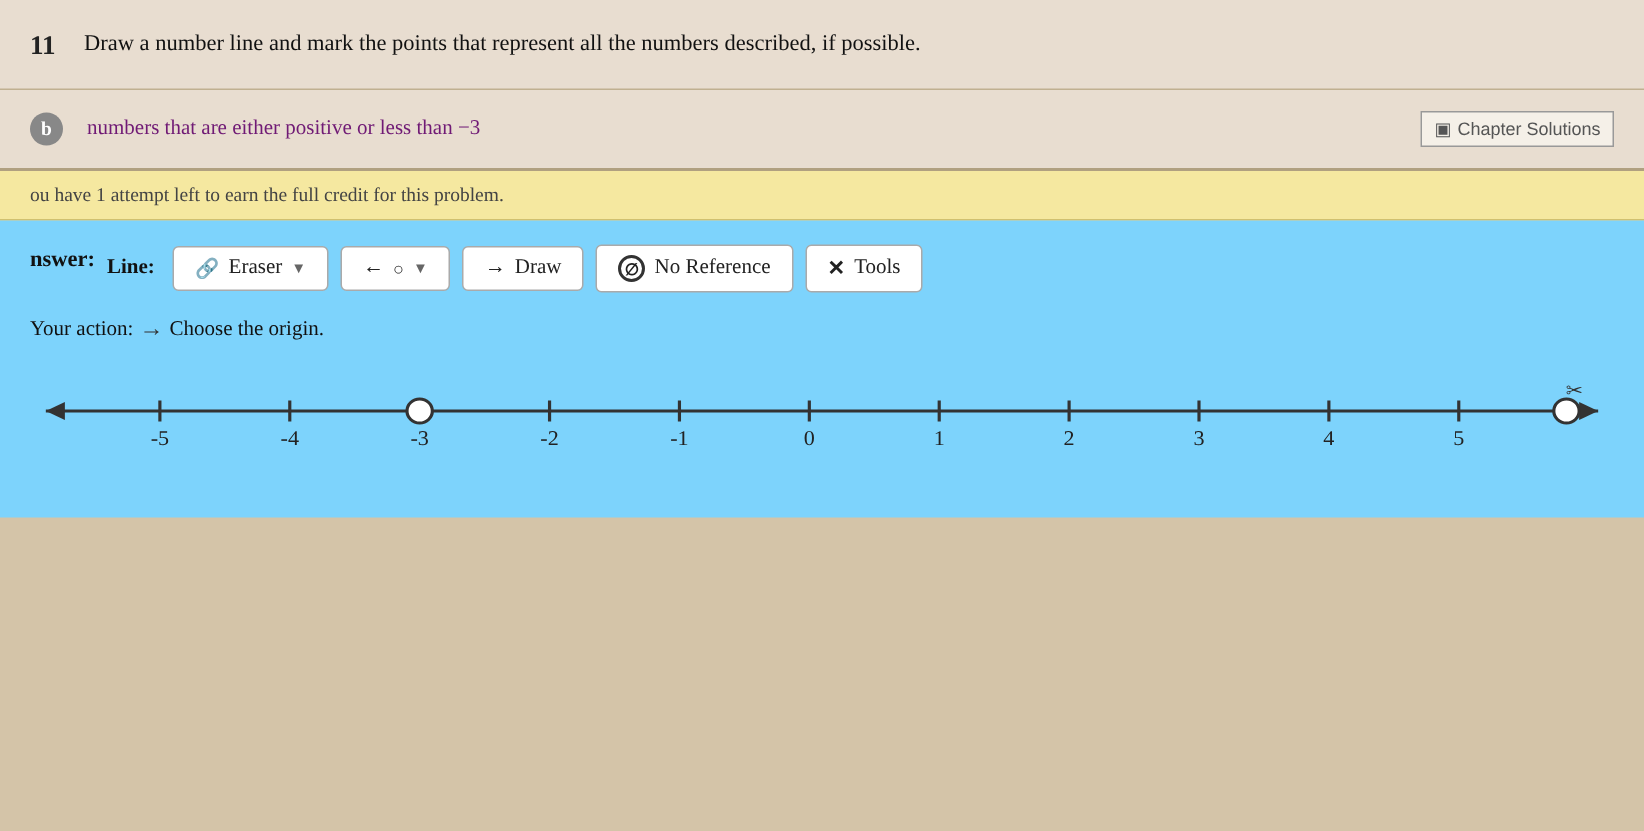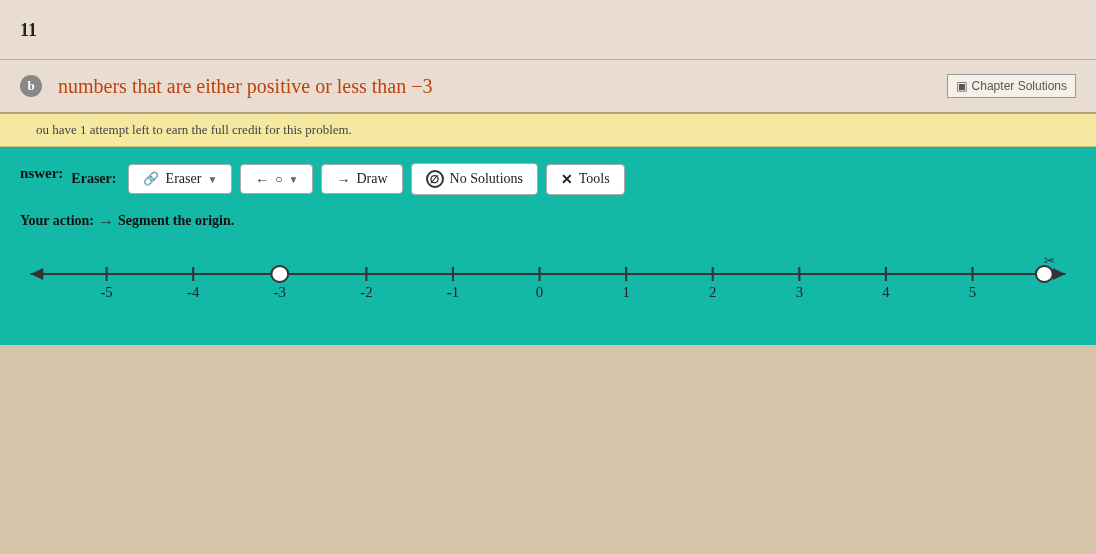--- a/index.html
+++ b/index.html
@@ -63,49 +63,49 @@
       font-size: 13px;
       width: 22px;
       height: 22px;
       display: flex;
       align-items: center;
       justify-content: center;
       font-weight: bold;
     }
 
     .part-text {
-      font-size: 20px;
-      color: #c2410c;
+      font-size: 14px;
+      color: #701a75;
       flex: 1;
     }
 
     .chapter-ref {
       font-size: 12px;
       color: #555;
       display: flex;
       align-items: center;
       gap: 4px;
       border: 1px solid #999;
       padding: 4px 8px;
       background: #f5f0e8;
       cursor: pointer;
     }
 
     
     .attempt-notice {
       background: #f5e8a0;
-      padding: 8px 36px;
+      padding: 8px 20px;
       font-size: 13px;
       color: #444;
       border-bottom: 1px solid #d0c070;
     }
 
     
     .answer-section {
-      background: #14b8a6;
+      background: #7dd3fc;
       padding: 16px 20px;
     }
 
     .answer-label {
       font-size: 15px;
       font-weight: bold;
       color: #111;
       margin-bottom: 12px;
     }
 
@@ -169,23 +169,22 @@
       color: #222;
       cursor: pointer;
       font-family: Georgia, serif;
     }
 
     .action-row {
       font-size: 14px;
       color: #111;
       margin-bottom: 20px;
       display: flex;
-      align-items: flex-end;
+      align-items: center;
       gap: 4px;
-      font-weight: bold;
     }
 
     .arrow-right {
       color: #333;
       font-size: 16px;
     }
 
     
     .number-line-container {
       position: relative;
@@ -200,73 +199,74 @@
       height: 60px;
     }
   </style>
 </head>
 <body>
 
 <div class="page-container">
 
   <div class="question-area">
     <span class="question-number">11</span>
+    <p class="question-text">Draw a number line and mark the points that represent all the numbers described, if possible.</p>
   </div>
 
   <div class="part-b-area">
     <span class="part-label">b</span>
     <span class="part-text">numbers that are either positive or less than −3</span>
     <button class="chapter-ref">
       <span>▣</span>
       <span>Chapter Solutions</span>
     </button>
   </div>
 
   <div class="attempt-notice">
     <span>ou have 1 attempt left to earn the full credit for this problem.</span>
   </div>
 
   <div class="answer-section">
 
     <div class="tools-row">
       <span class="answer-label">nswer:</span>
-      <span class="tools-label">Eraser:</span>
+      <span class="tools-label">Line:</span>
 
       <button class="tool-btn">
         <span style="font-size:13px;">🔗</span>
         <span>Eraser</span>
         <span class="dropdown-arrow">▼</span>
       </button>
 
       <button class="tool-btn">
         <span style="font-size:14px;">←</span>
         <span style="font-size:12px;">○</span>
         <span class="dropdown-arrow">▼</span>
       </button>
 
       <button class="tool-btn">
         <span style="font-size:14px;">→</span>
         <span>Draw</span>
       </button>
 
       <button class="tool-btn-no-solutions">
         <span style="font-size:14px; font-weight:bold; border:2px solid #333; border-radius:50%; width:18px; height:18px; display:inline-flex; align-items:center; justify-content:center; font-size:11px;">∅</span>
-        <span>No Solutions</span>
+        <span>No Reference</span>
       </button>
 
       <button class="tool-btn-eraser">
         <span style="font-size:14px; font-weight:bold;">✕</span>
         <span>Tools</span>
       </button>
     </div>
 
     <div class="action-row">
       <span>Your action:</span>
       <span class="arrow-right">→</span>
-      <span>Segment the origin.</span>
+      <span>Choose the origin.</span>
     </div>
 
     <div class="number-line-container">
       <svg class="number-line-svg" viewBox="0 0 1000 60" preserveAspectRatio="none">
 
         <line x1="10" y1="25" x2="990" y2="25" stroke="#333" stroke-width="2"></line>
 
         <polygon points="10,25 22,19 22,31" fill="#333"></polygon>
 
         <polygon points="990,25 978,19 978,31" fill="#333"></polygon>

